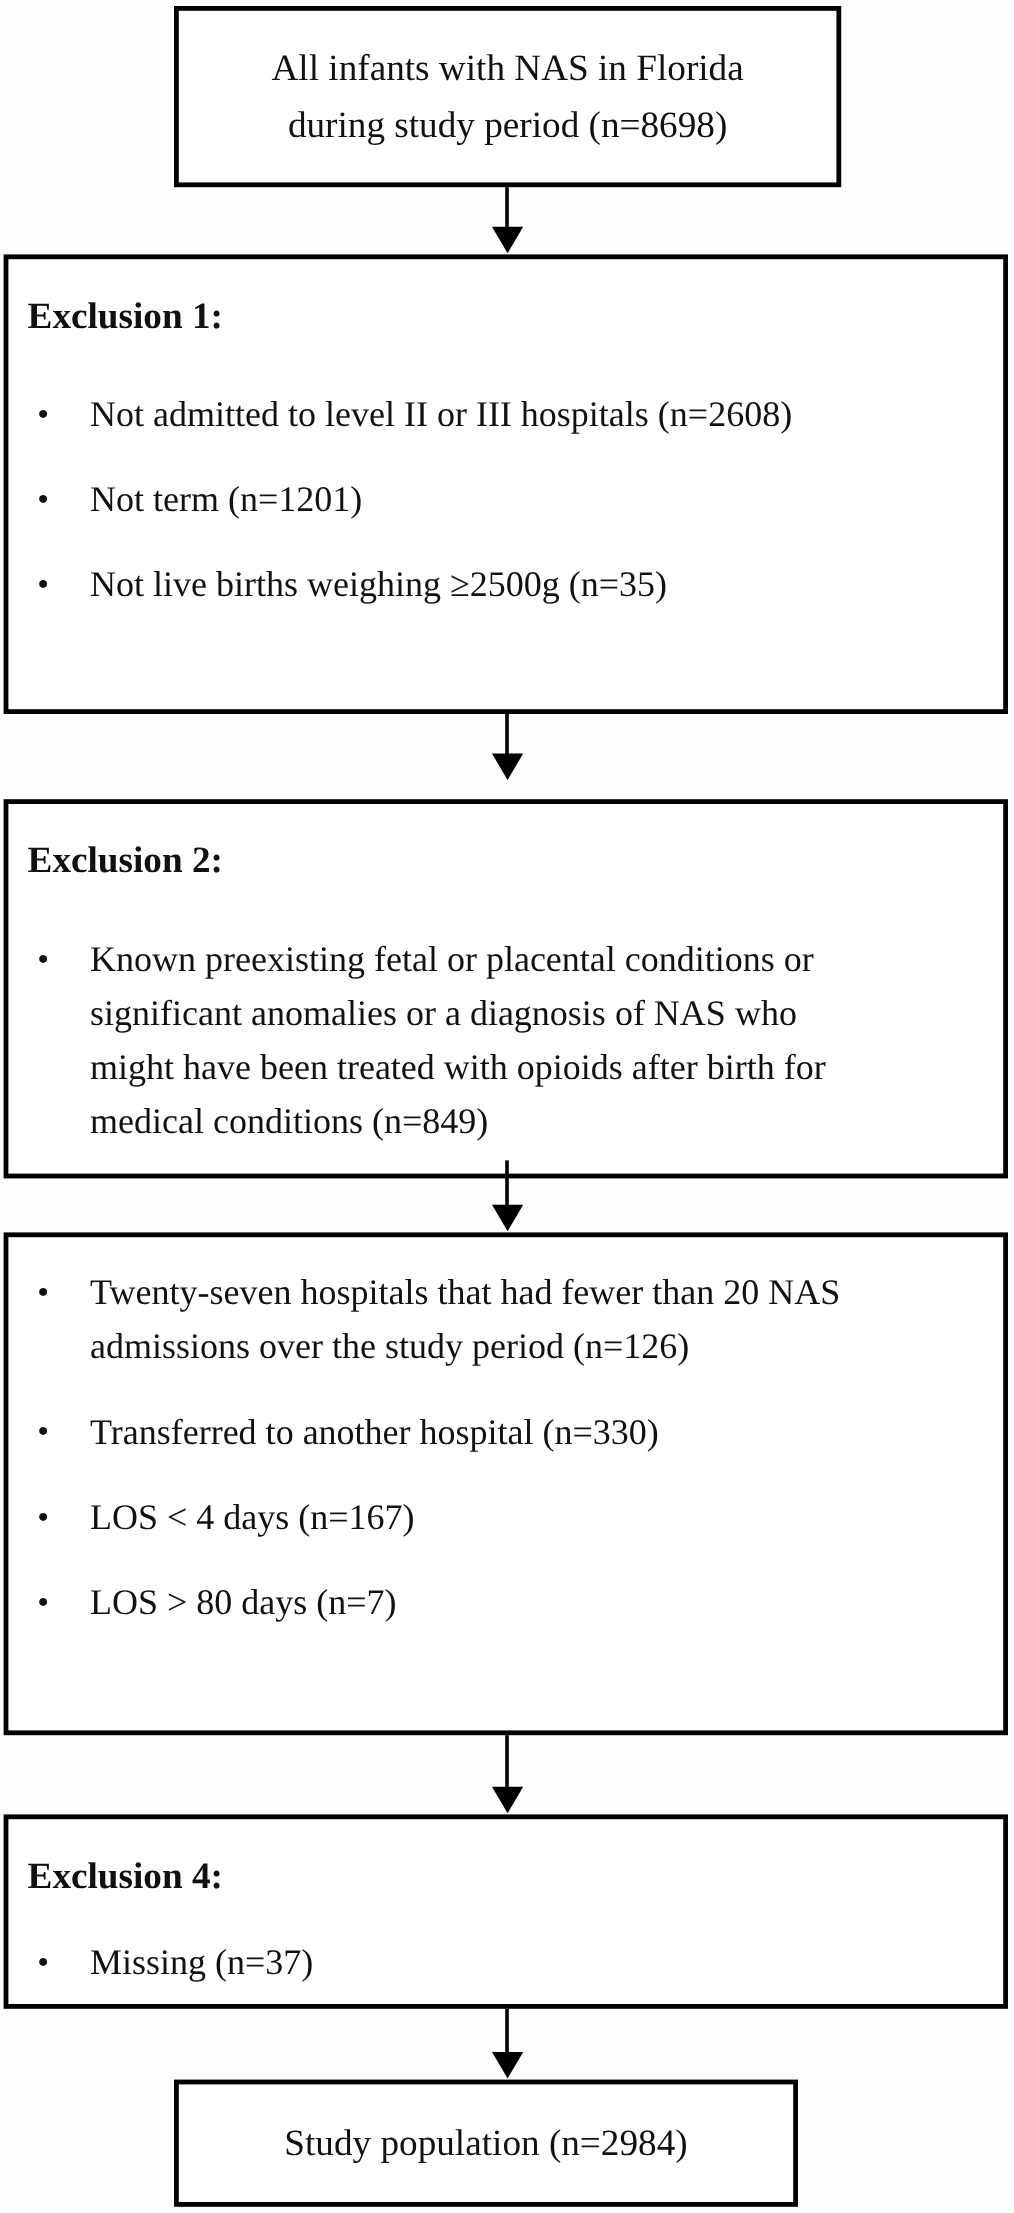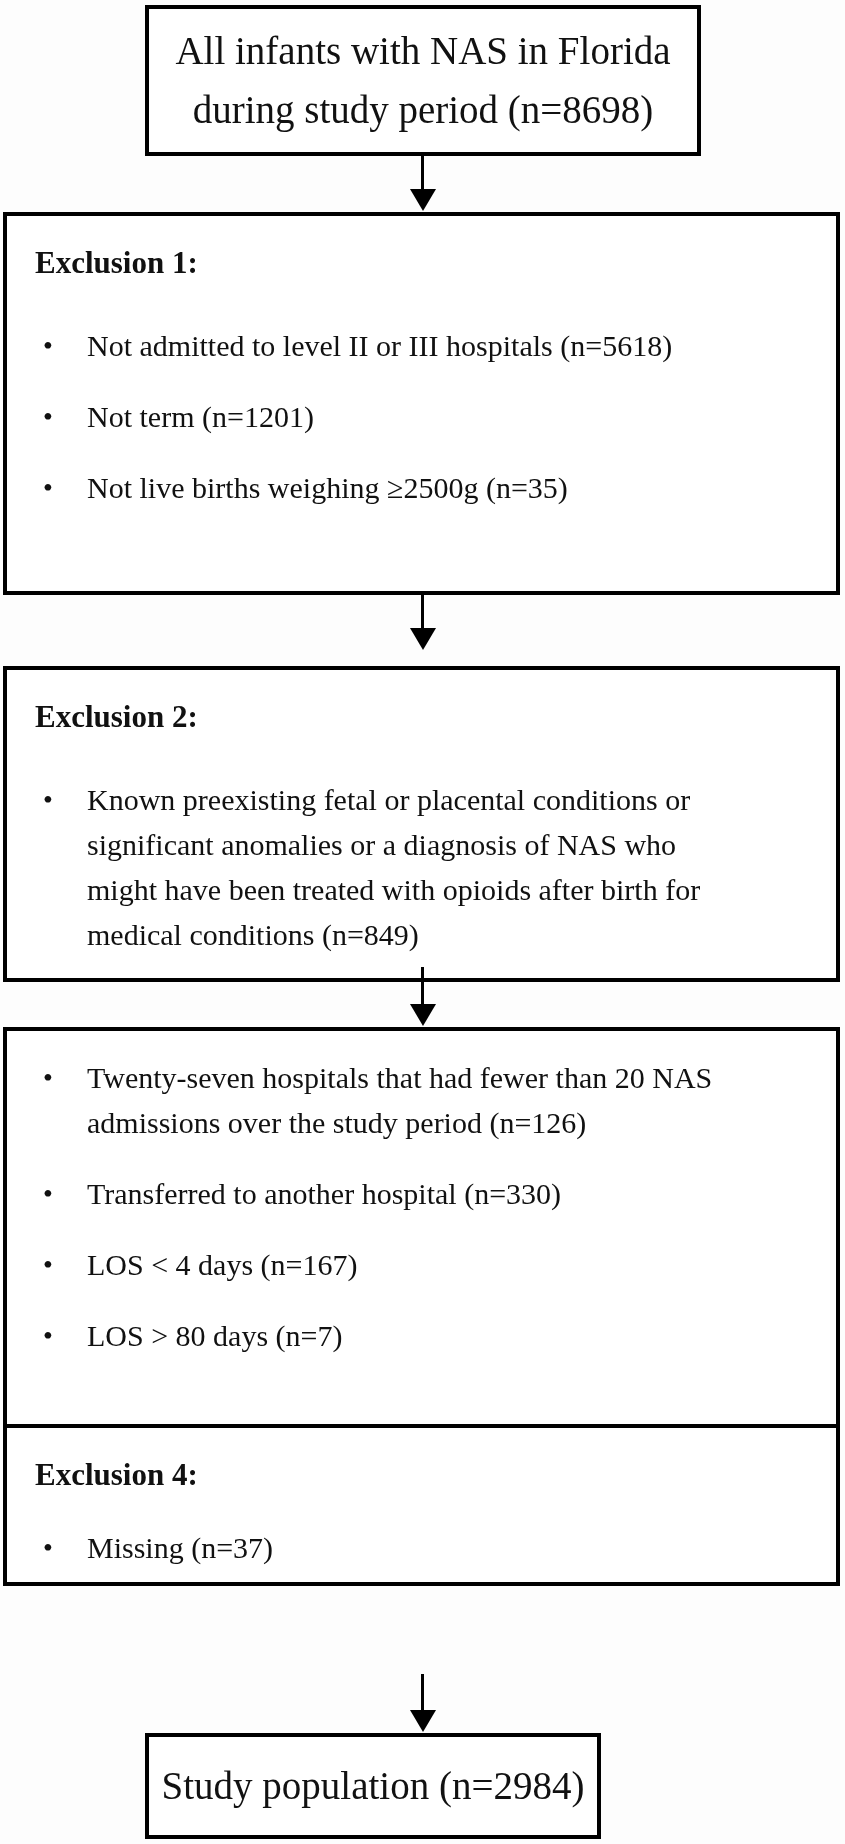--- a/index.html
+++ b/index.html
@@ -21,37 +21,37 @@
     box-sizing: border-box;
     border: 4px solid #000000;
     background: #ffffff;
   }
   
   .node-small {
     display: flex;
     align-items: center;
     justify-content: center;
     text-align: center;
-    font-size: 39px;
+    font-size: 31px;
     line-height: 1.5;
     white-space: pre-line;
   }
   #start { left: 145px; top: 5px;    width: 556px; height: 151px; }
-  #end   { left: 145px; top: 1733px; width: 456px; height: 106px; }
+  #end   { left: 145px; top: 1733px; width: 520px; height: 106px; }
 
   
   .excl {
     left: 3px;
     width: 837px;
-    padding: 24px 18px 0 28px;
+    padding: 24px 18px 0 16px;
   }
   #excl1 { top: 212px;  height: 383px; }
   #excl2 { top: 666px;  height: 316px; }
   #excl3 { top: 1027px; height: 419px; }
-  #excl4 { top: 1424px; height: 162px; }
+  #excl4 { top: 1512px; height: 162px; }
 
   .excl .heading {
     font-size: 31px;
     font-weight: bold;
     line-height: 45px;
     margin: 0 0 38px 0;
   }
   #excl4 .heading { margin-bottom: 28px; }
 
   .excl ul {
@@ -108,21 +108,21 @@
   <div class="node node-small" id="start">
     <span>All infants with NAS in Florida
 during study period (n=8698)</span>
   </div>
 
   <div class="arrow" id="arrow1"></div>
 
   <div class="node excl" id="excl1">
     <div class="heading">Exclusion 1:</div>
     <ul>
-      <li>Not admitted to level II or III hospitals (n=5618)</li>
+      <li>Not admitted to level II or III hospitals (n=2608)</li>
       <li>Not term (n=1201)</li>
       <li>Not live births weighing ≥2500g (n=35)</li>
     </ul>
   </div>
 
   <div class="arrow" id="arrow2"></div>
 
   <div class="node excl" id="excl2">
     <div class="heading">Exclusion 2:</div>
     <ul>

